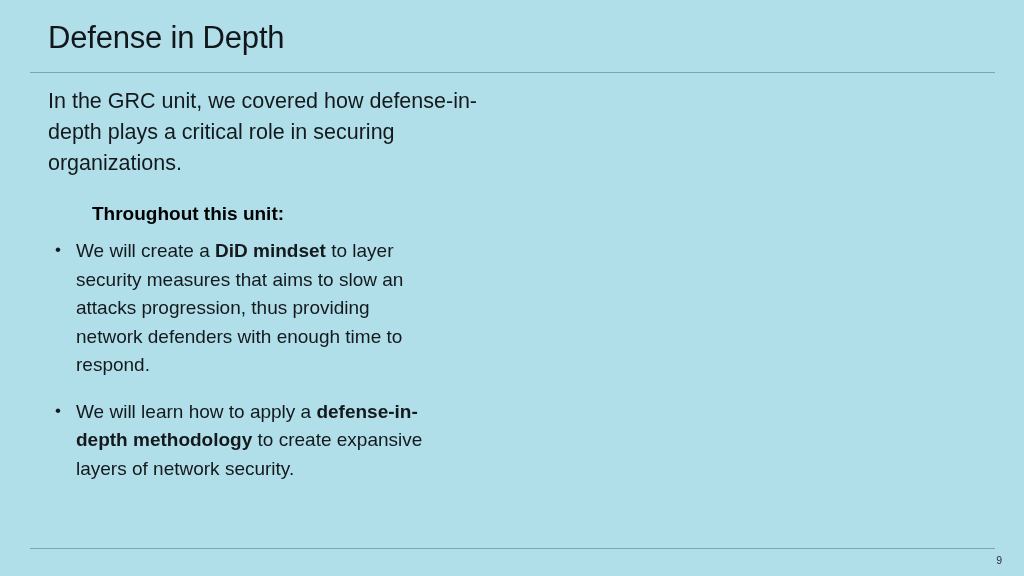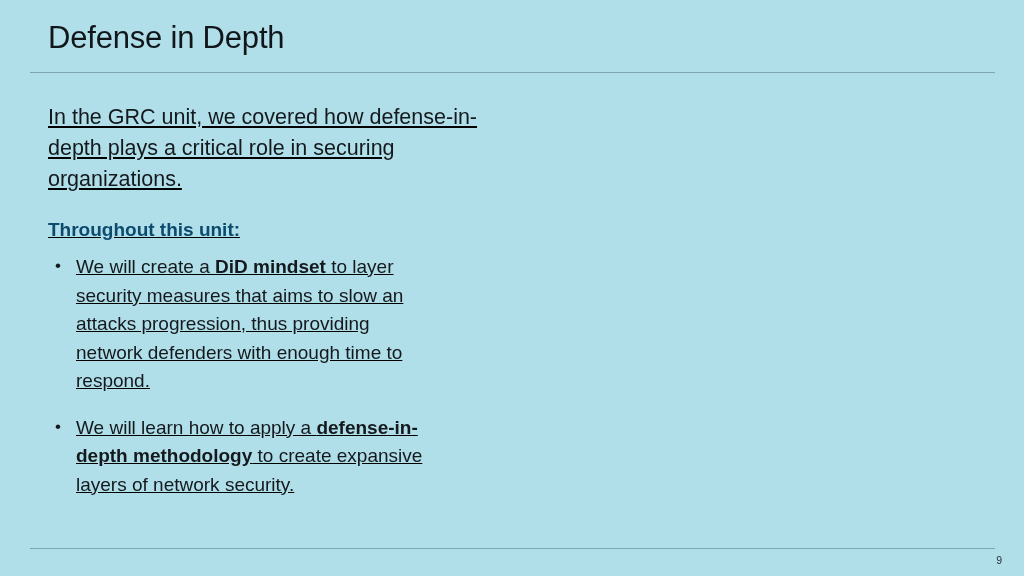--- a/index.html
+++ b/index.html
@@ -40,36 +40,36 @@
     top: 72px;
     width: 965px;
     height: 1px;
     background: #7fa6ae;
   }
 
   
   #left-col {
     position: absolute;
     left: 48px;
-    top: 102px;
+    top: 86px;
     width: 430px;
-    text-decoration: underline;
   }
   #intro-paragraph {
     font-size: 21.5px;
     line-height: 31px;
     color: #14191d;
     margin: 0;
     font-weight: normal;
   }
   #subhead {
     margin-top: 24px;
     font-size: 19px;
     font-weight: bold;
-    color: #0c4a6e;
+    color: #000000;
+    margin-left: 44px;
   }
   #bullet-list {
     list-style: none;
     margin: 12px 0 0 0;
     padding: 0;
   }
   .bullet-item {
     position: relative;
     padding-left: 28px;
     margin-bottom: 18px;

